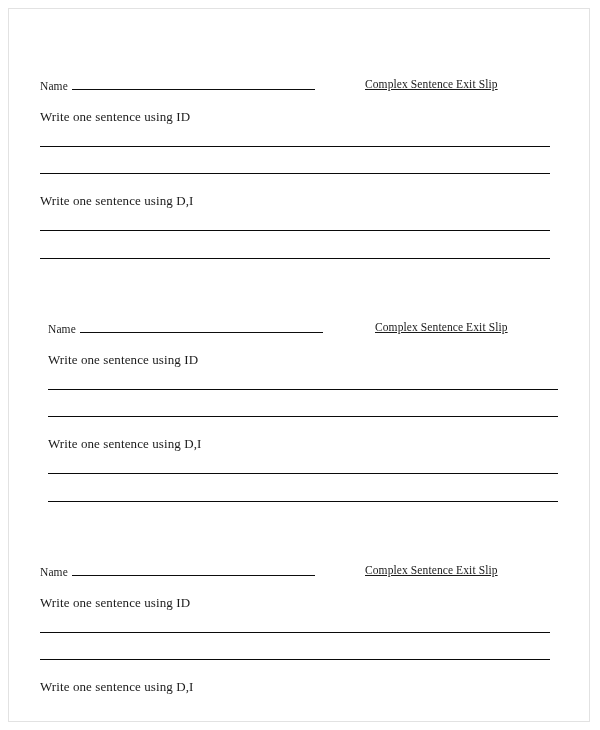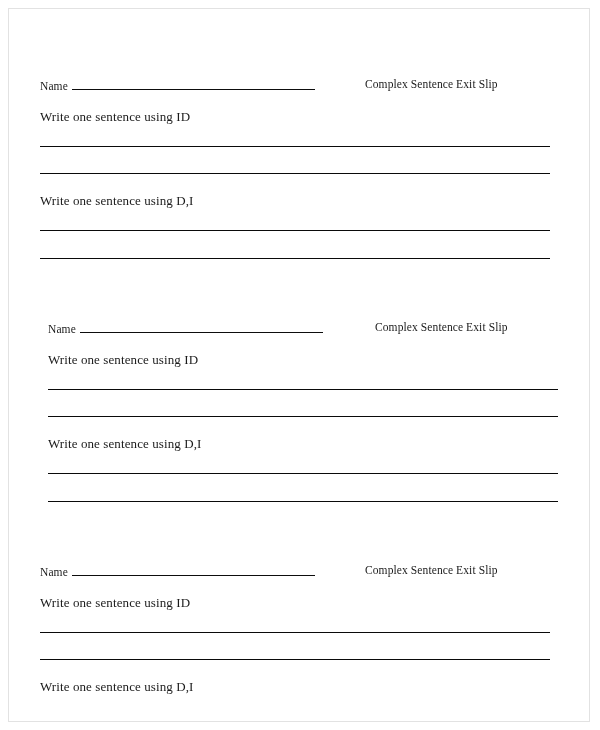--- a/index.html
+++ b/index.html
@@ -64,20 +64,21 @@
     height: 11px;
   }
 
   .slip-title {
     position: absolute;
     top: 0;
     white-space: nowrap;
     font-size: 11.5px;
     color: #1a1a1a;
     letter-spacing: 0.1px;
+    text-decoration: underline;
   }
 
   .prompt {
     position: absolute;
     left: 0;
     white-space: nowrap;
     font-size: 13px;
     color: #1a1a1a;
     letter-spacing: 0.1px;
   }

